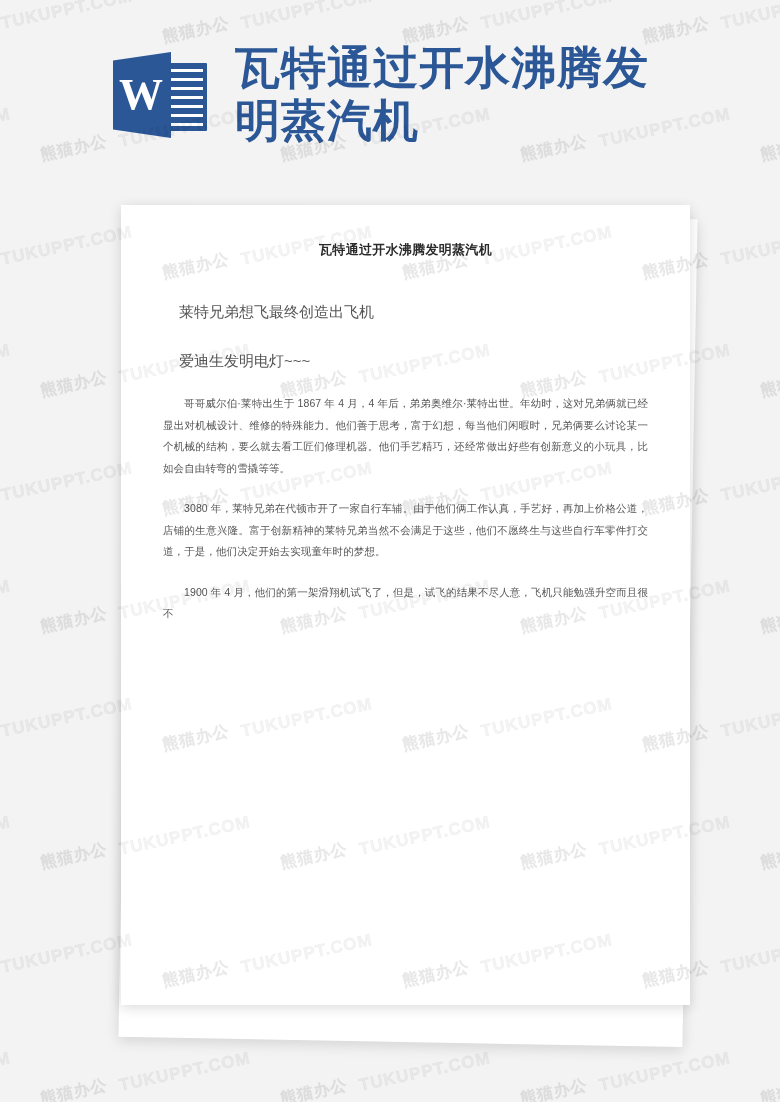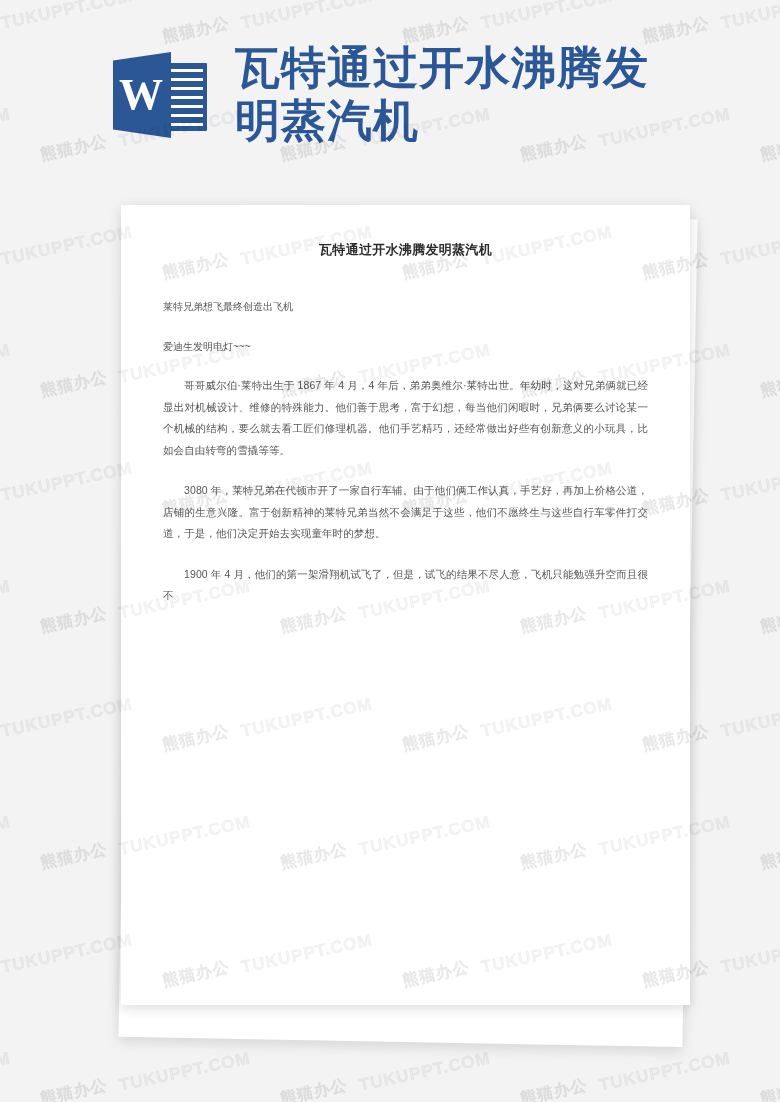--- a/index.html
+++ b/index.html
@@ -155,23 +155,23 @@
   }
   .doc-title {
     text-align: center;
     color: #2b2b2b;
     font-size: 13px;
     font-weight: 700;
     margin: 14px 0 0 0;
     letter-spacing: 0.3px;
   }
   .doc-subline {
-    margin: 0;
+    margin: 16px;
     color: #555;
-    font-size: 10px;
+    font-size: 15px;
     line-height: 1.8;
   }
   .sub-1 { margin-top: 42px; }
   .sub-2 { margin-top: 22px; }
   .doc-para {
     margin: 19px 0 0 0;
     color: #555;
     font-size: 10.5px;
     line-height: 2.05;
     text-align: justify;

